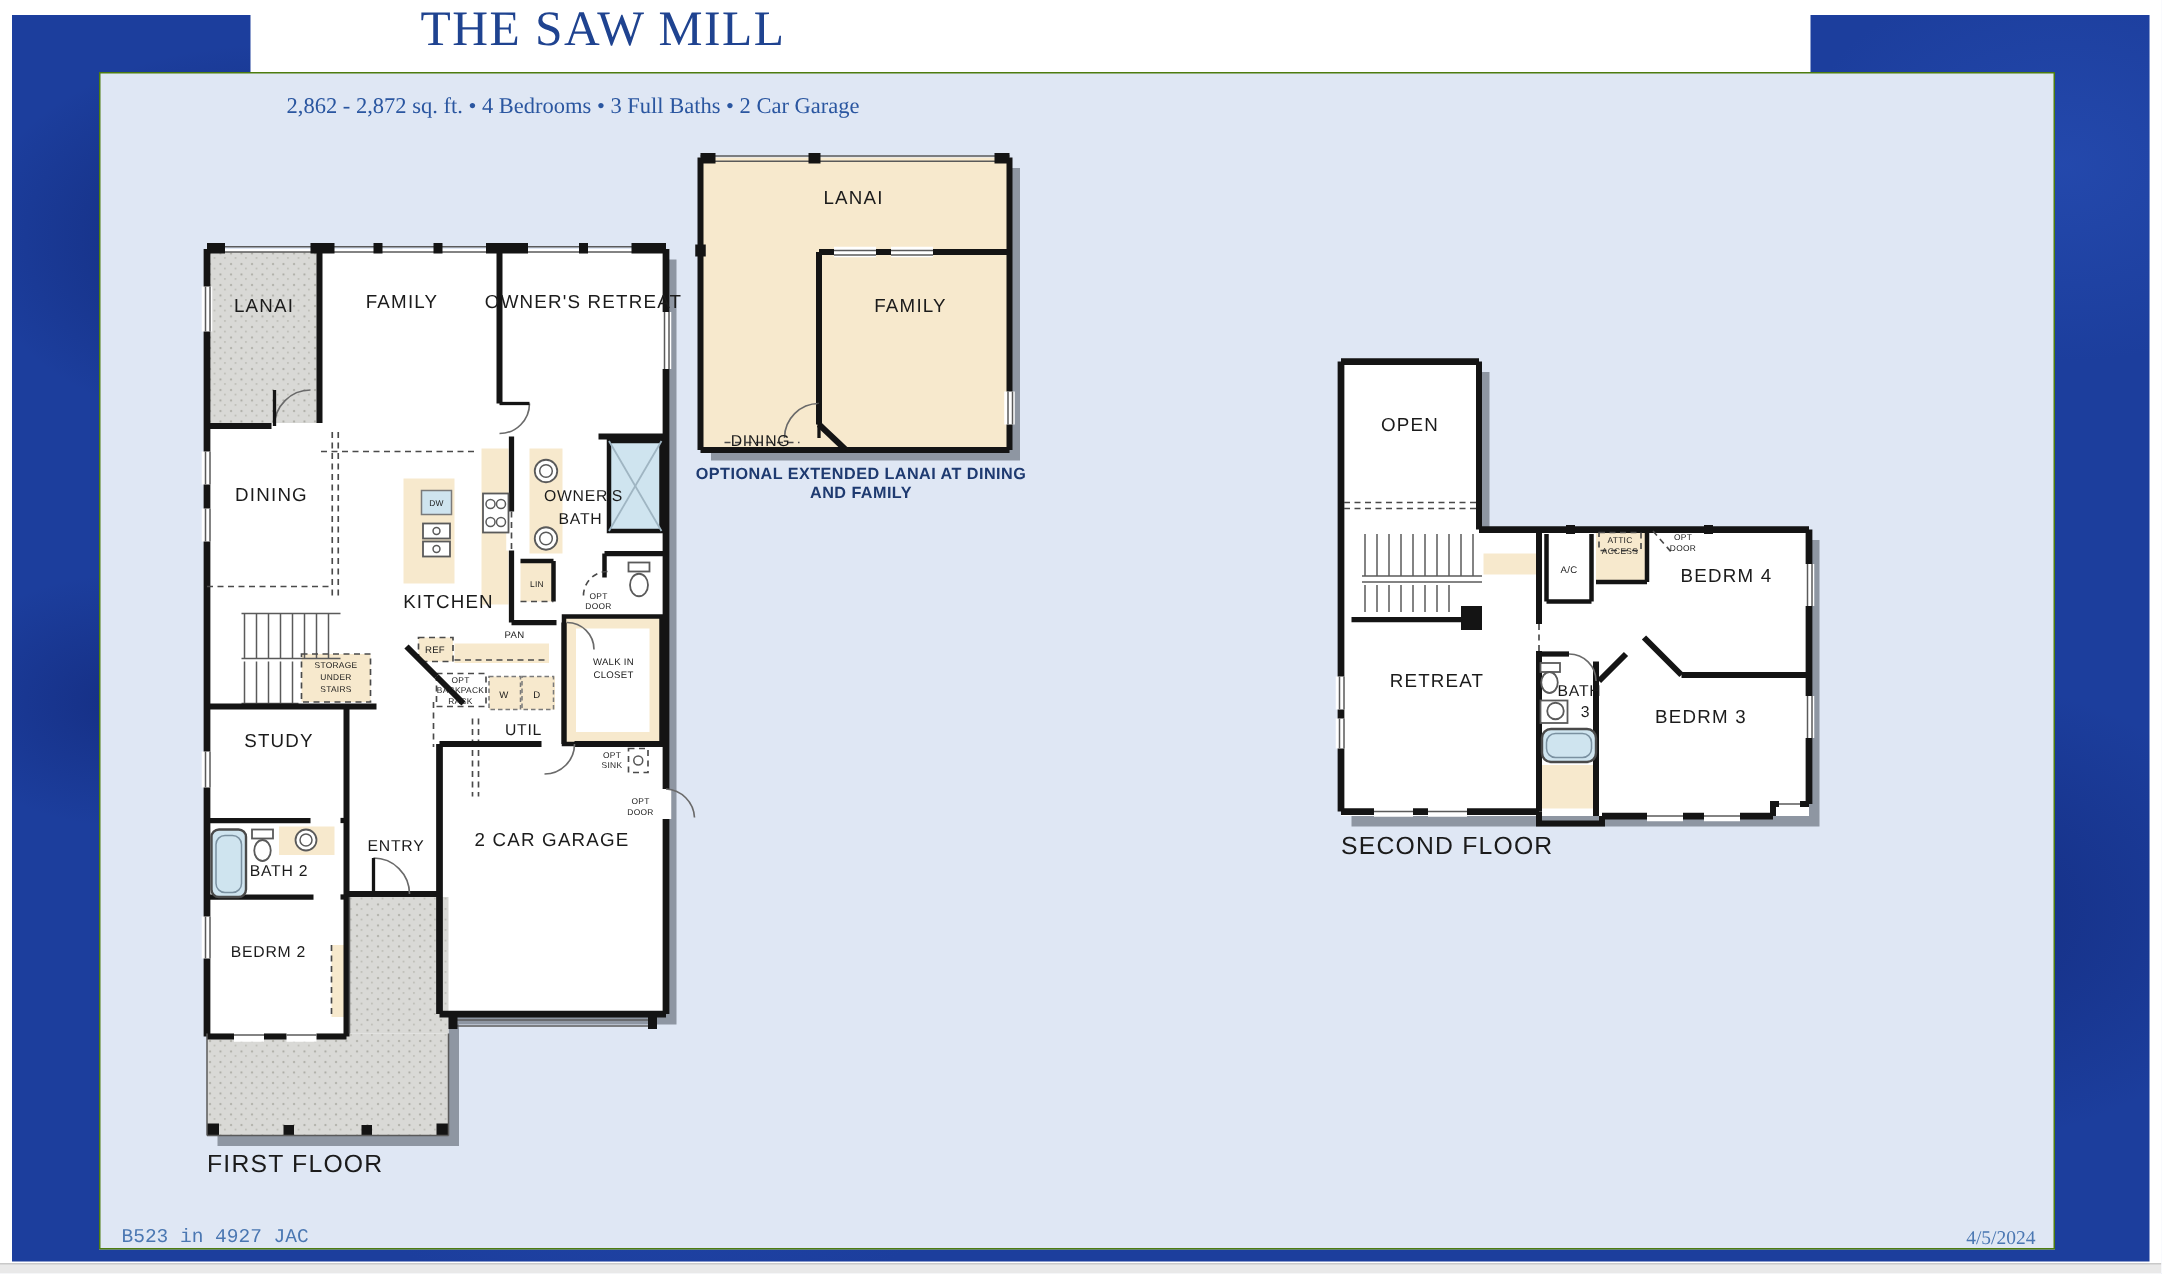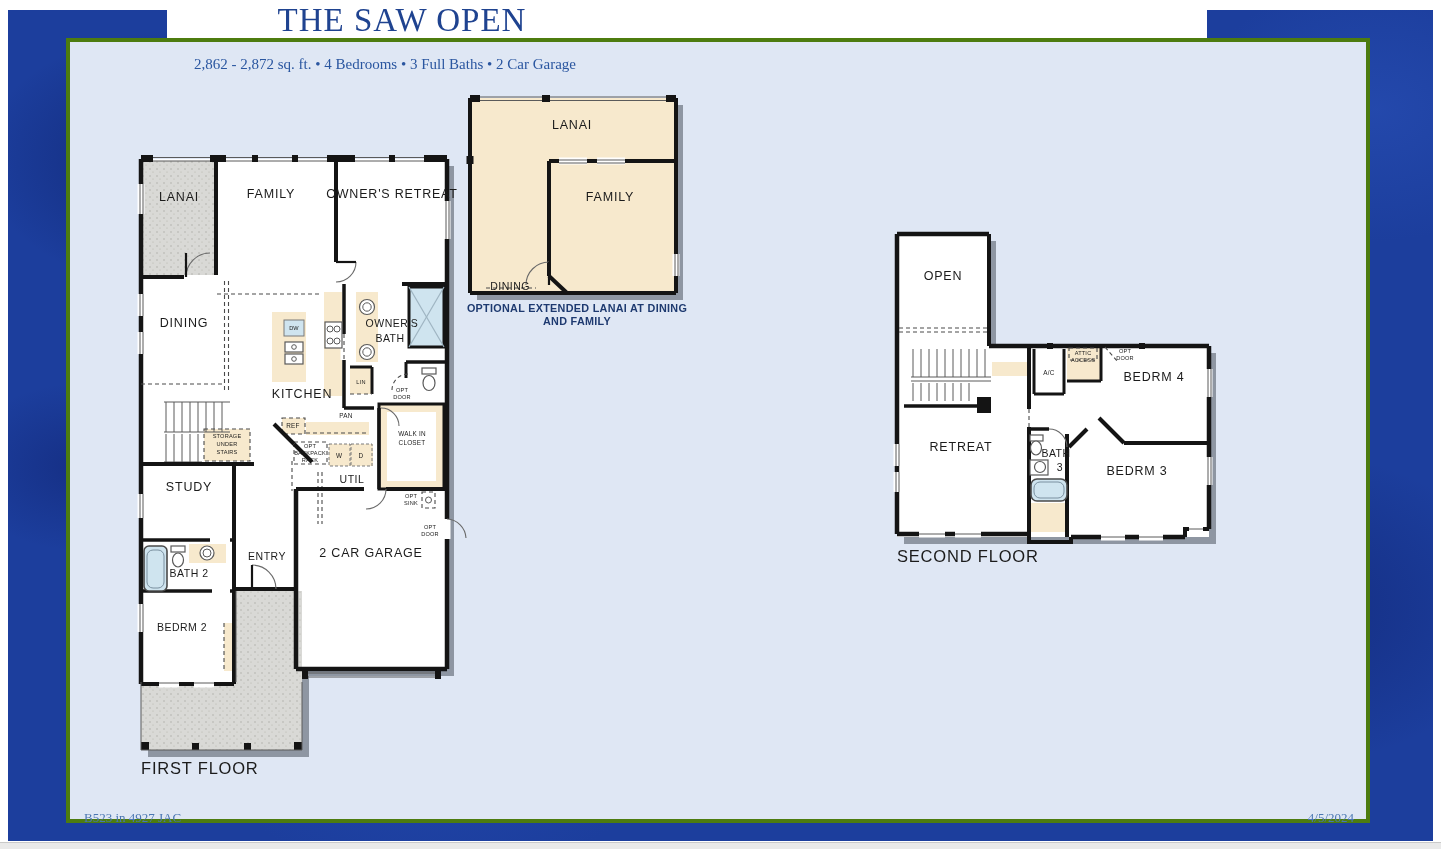--- a/index.html
+++ b/index.html
@@ -12,30 +12,30 @@
       radial-gradient(ellipse 320px 210px at 12% 18%, rgba(9,22,88,.55), transparent 62%),
       radial-gradient(ellipse 420px 260px at 88% 72%, rgba(11,26,98,.5), transparent 62%),
       radial-gradient(ellipse 260px 170px at 62% 28%, rgba(66,108,205,.32), transparent 60%),
       radial-gradient(ellipse 300px 220px at 96% 12%, rgba(45,85,190,.45), transparent 60%),
       radial-gradient(ellipse 360px 230px at 30% 88%, rgba(40,78,185,.4), transparent 62%),
       radial-gradient(ellipse 200px 140px at 5% 55%, rgba(14,30,105,.45), transparent 60%);}
   #title-band{position:absolute;left:167px;top:0;width:1040px;height:48px;background:#ffffff;}
   #main-title{position:absolute;left:0;top:2px;width:470px;margin:0;text-align:center;
     font-family:"Liberation Serif",serif;font-weight:400;font-size:33px;letter-spacing:1px;
     color:#1f4390;}
-  #panel{position:absolute;left:66px;top:38px;width:1304px;height:785px;background:#dfe7f4;
-    border:4px solid #4d7c0f;box-sizing:border-box;}
+  #panel{position:absolute;left:66px;top:48px;width:1304px;height:785px;background:#dfe7f4;
+    border:1px solid #4d7c0f;box-sizing:border-box;}
   #subtitle{position:absolute;left:0;top:14px;width:630px;text-align:center;
     font-family:"Liberation Serif",serif;font-size:15px;color:#2a56a0;}
   .plansvg{position:absolute;}
   #first-floor-svg{left:64px;top:104px;}
   #option-svg{left:394px;top:52px;}
   #second-floor-svg{left:819px;top:187px;}
   .foot{position:absolute;font-family:"Liberation Serif",serif;font-size:13px;color:#4a77b2;}
-  #footer-left{left:14px;top:768px;}
+  #footer-left{left:14px;top:768px;font-family:Liberation Mono, monospace;}
   #footer-center{left:178px;top:768px;}
   #footer-right{right:12px;top:768px;text-align:right;}
   #bottom-bar{position:absolute;left:0;top:842px;width:1441px;height:7px;background:#e9e9e9;
     border-top:1px solid #c9c9c9;}
   
   text{fill:#1b1b1b;font-family:"Liberation Sans",sans-serif;}
   .rm{font-size:12.5px;letter-spacing:.8px;text-anchor:middle;}
   .rms{font-size:10.5px;letter-spacing:.5px;text-anchor:middle;}
   .tiny{font-size:5.6px;letter-spacing:.2px;text-anchor:middle;}
   .tiny2{font-size:6.4px;letter-spacing:.2px;text-anchor:middle;}
@@ -47,21 +47,21 @@
   .dash{stroke:#4a4a4a;stroke-width:1.1;fill:none;stroke-dasharray:4 3;}
   .fix{stroke:#5a5a5a;stroke-width:1.2;fill:#ffffff;}
 </style>
 </head>
 <body>
 
 <div id="page">
   <div id="frame"></div>
 
   <div id="title-band">
-    <h1 id="main-title">THE SAW OPEN</h1>
+    <h1 id="main-title">THE SAW MILL</h1>
   </div>
 
   <div id="panel">
     <div id="subtitle">2,862 - 2,872 sq. ft. • 4 Bedrooms • 3 Full Baths • 2 Car Garage</div>
 
     <svg id="first-floor-svg" class="plansvg" width="345" height="645" viewBox="0 0 345 645">
       <defs>
         <pattern id="st1" width="7" height="7" patternUnits="userSpaceOnUse">
           <rect width="7" height="7" fill="#d9d9d6"></rect>
           <circle cx="2" cy="2" r="0.7" fill="#a9a9a2"></circle>

